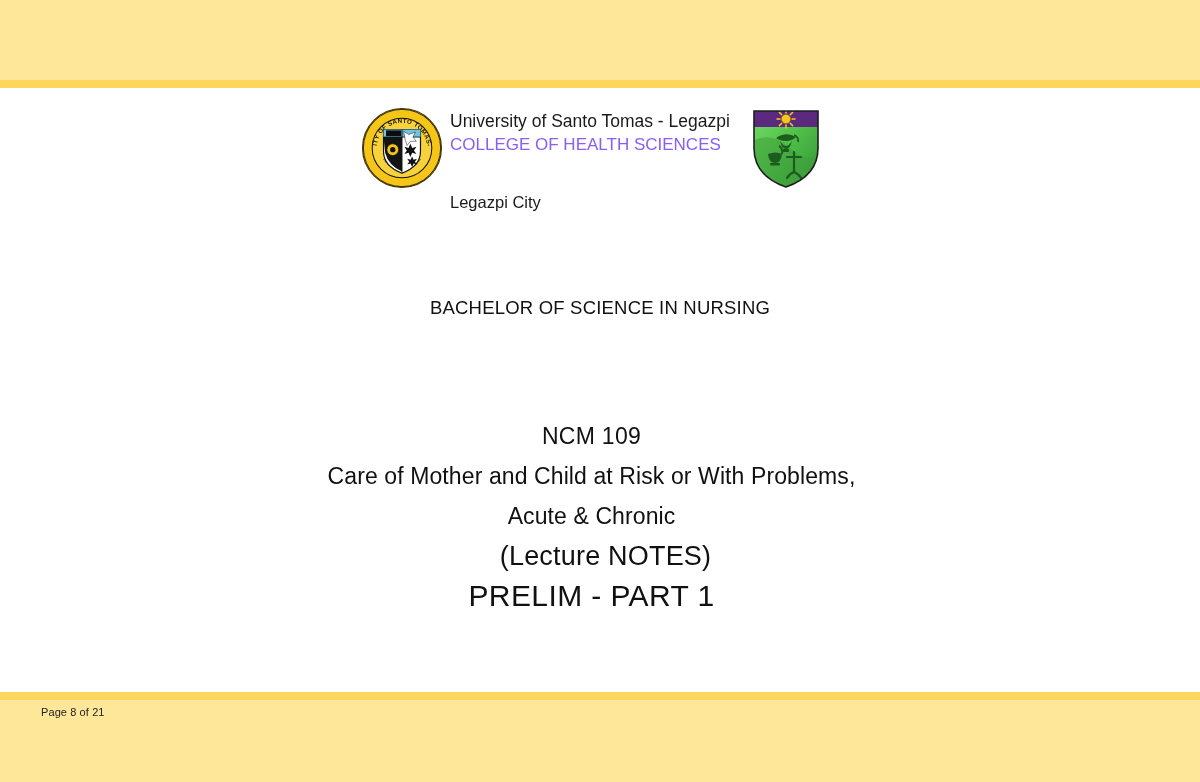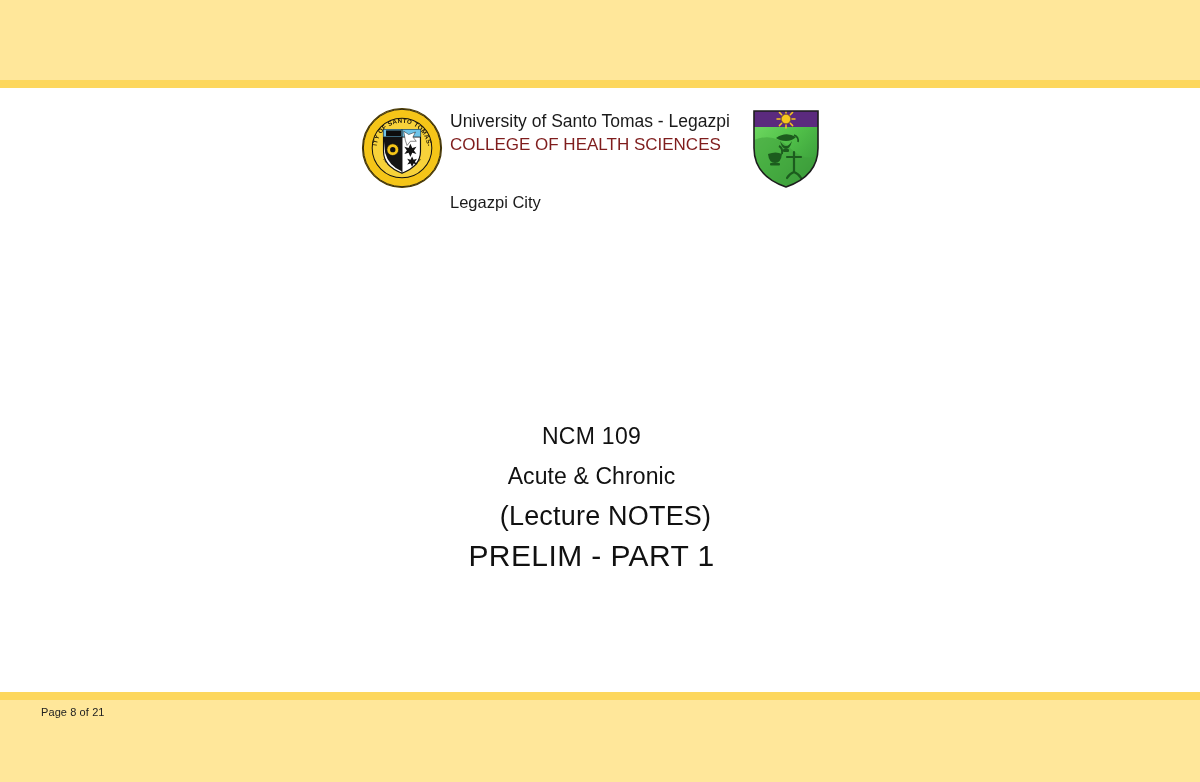--- a/index.html
+++ b/index.html
@@ -93,21 +93,21 @@
     width: 300px;
   }
   .lh-line1 {
     font-size: 17.5px;
     color: #1a1a1a;
     line-height: 24px;
     white-space: nowrap;
   }
   .lh-line2 {
     font-size: 17px;
-    color: #7f1d1d;
+    color: #8b5cf6;
     line-height: 24px;
     white-space: nowrap;
   }
   .lh-line3 {
     font-size: 16.5px;
     color: #1a1a1a;
     line-height: 24px;
     white-space: nowrap;
     margin-top: 33px;
   }
@@ -257,23 +257,25 @@
               <path d="M 44,64 q -5,2 -7,6"></path>
               <path d="M 44,64 q 5,2 7,6"></path>
             </g>
           </g>
           <path d="M 4,3 L 68,3 L 68,40 Q 68,68 36,79 Q 4,68 4,40 Z" fill="none" stroke="#1d1d1d" stroke-width="1.6"></path>
         </svg>
       </div>
 
     </div>
 
+    <div class="degree-line">BACHELOR OF SCIENCE IN NURSING</div>
 
     <div class="course-block">
       <div class="course-code">NCM 109</div>
+      <div class="course-title">Care of Mother and Child at Risk or With Problems,</div>
       <div class="course-subtitle">Acute &amp; Chronic</div>
       <div class="notes-line">(Lecture NOTES)</div>
       <div class="prelim-line">PRELIM - PART 1</div>
     </div>
 
   </div>
 
   <div class="bottom-rule"></div>
   <div class="bottom-band">
     <div class="page-indicator" style="position:absolute; left:41px; top:6px;">Page 8 of 21</div>

